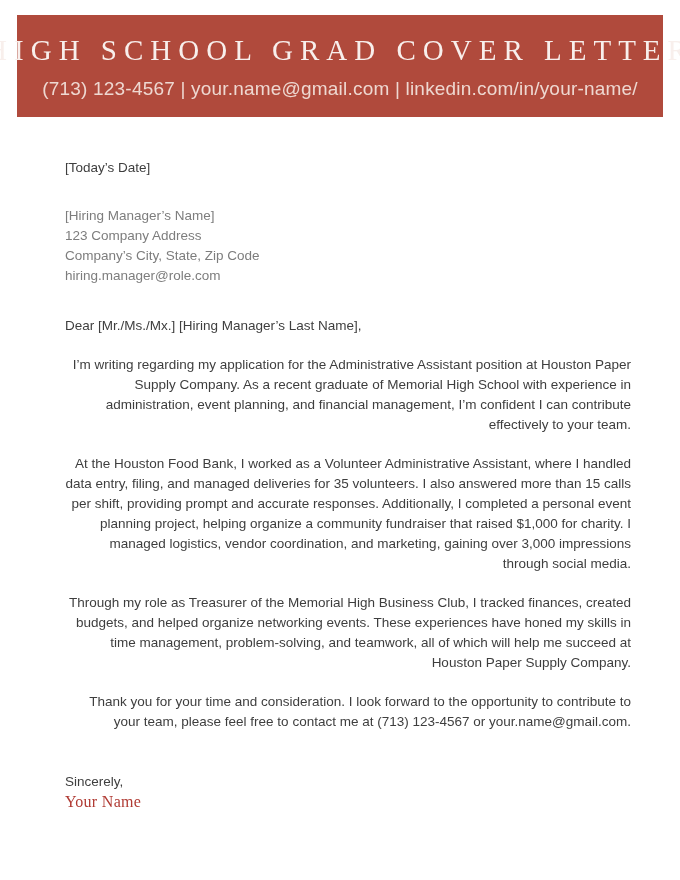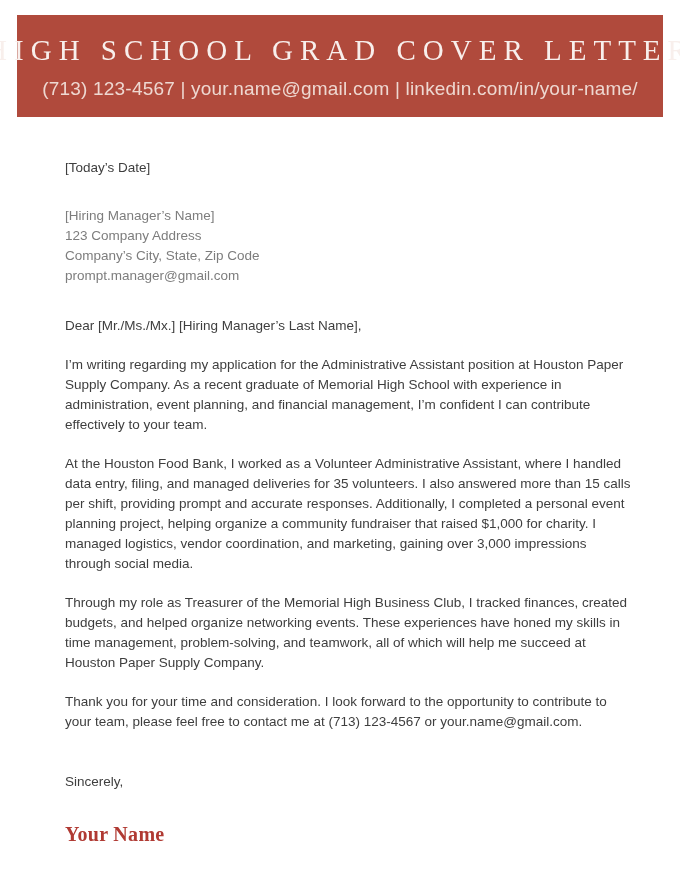--- a/index.html
+++ b/index.html
@@ -58,27 +58,27 @@
     font-size: 13.5px;
     line-height: 20px;
     color: var(--body-text);
   }
   .date-line { margin-bottom: 28px; }
   .recipient-block {
     color: var(--muted-text);
     margin-bottom: 30px;
   }
   .greeting { margin-bottom: 19px; }
-  .body-paragraph { margin-bottom: 19px; }
+  .body-paragraph { margin-bottom: 19px; text-align: right; }
   .body-paragraph.last { margin-bottom: 40px; }
-  .sign-off { margin-bottom: 32px; }
+  .sign-off { margin-bottom: 0; }
   .signature-name {
     font-family: "Liberation Serif", "DejaVu Serif", serif;
-    font-weight: 700;
-    font-size: 20px;
+    font-weight: 400;
+    font-size: 16px;
     color: var(--accent-red);
     letter-spacing: 0.3px;
   }
 </style>
 </head>
 <body>
 
 <div class="page">
 
   <header class="banner">
@@ -87,21 +87,21 @@
   </header>
 
   <main class="letter">
 
     <div class="date-line">[Today’s Date]</div>
 
     <div class="recipient-block">
       <div>[Hiring Manager’s Name]</div>
       <div>123 Company Address</div>
       <div>Company’s City, State, Zip Code</div>
-      <div>prompt.manager@gmail.com</div>
+      <div>hiring.manager@role.com</div>
     </div>
 
     <div class="greeting">Dear [Mr./Ms./Mx.] [Hiring Manager’s Last Name],</div>
 
     <p class="body-paragraph">I’m writing regarding my application for the Administrative Assistant position at Houston Paper Supply Company. As a recent graduate of Memorial High School with experience in administration, event planning, and financial management, I’m confident I can contribute effectively to your team.</p>
 
     <p class="body-paragraph">At the Houston Food Bank, I worked as a Volunteer Administrative Assistant, where I handled data entry, filing, and managed deliveries for 35 volunteers. I also answered more than 15 calls per shift, providing prompt and accurate responses. Additionally, I completed a personal event planning project, helping organize a community fundraiser that raised $1,000 for charity. I managed logistics, vendor coordination, and marketing, gaining over 3,000 impressions through social media.</p>
 
     <p class="body-paragraph">Through my role as Treasurer of the Memorial High Business Club, I tracked finances, created budgets, and helped organize networking events. These experiences have honed my skills in time management, problem-solving, and teamwork, all of which will help me succeed at Houston Paper Supply Company.</p>
 

